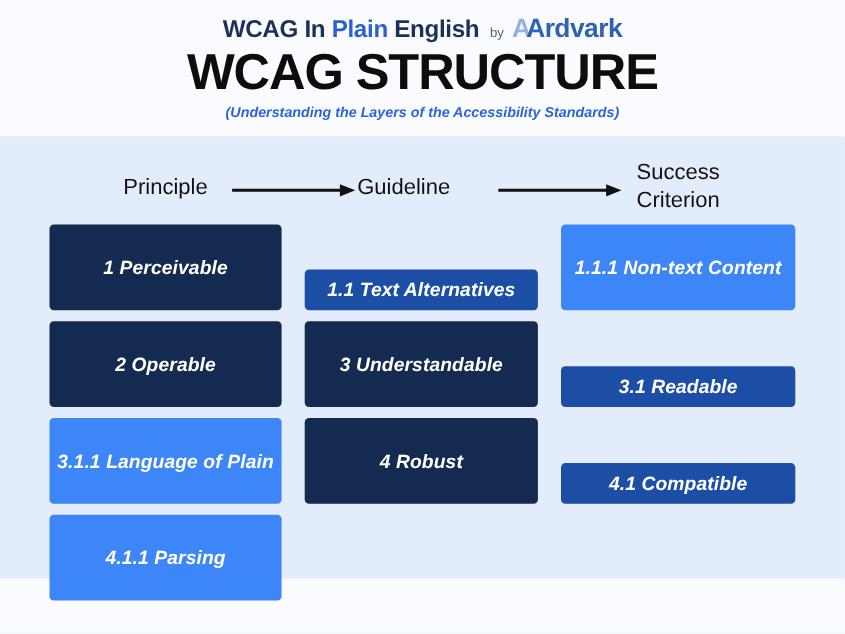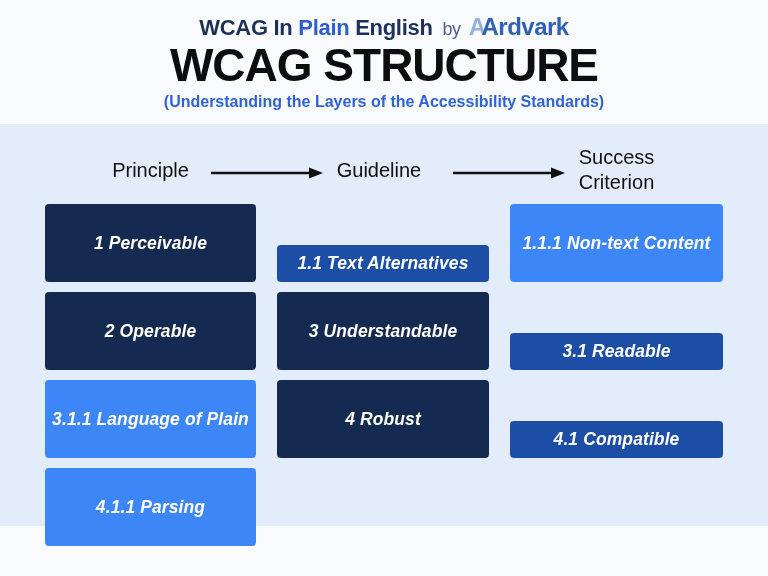--- a/index.html
+++ b/index.html
@@ -9,46 +9,46 @@
     background: var(--page-background, #fafbff);
     overflow: hidden;
   }
   .page { position: relative; width: 768px; height: 576px; }
 
   
   .top { position: absolute; top: 0; left: 0; width: 768px; height: 124px; background: var(--page-background); text-align: center; }
   .brand { padding-top: 13px; height: 27px; font-size: 22px; font-weight: 700; letter-spacing: -0.3px; }
   .b-navy { color: var(--brand-navy); }
   .b-blue { color: var(--brand-blue); }
-  .b-by { color: var(--brand-by); font-size: 18px; font-weight: 400; margin: 0 2px 0 4px; }
+  .b-by { color: var(--brand-by); font-size: 12px; font-weight: 400; margin: 0 2px 0 4px; }
   .logo { font-size: 24px; font-weight: 700; letter-spacing: -0.5px; }
   .logo-a { color: var(--logo-light); margin-right: -4px; }
   .logo-rest { color: var(--logo-dark); }
   h1.title {
     margin: 1px 0 0 0; font-size: 46px; line-height: 48px;
     font-weight: 800; letter-spacing: -1px; color: var(--title-text);
   }
   .subtitle {
-    margin: 3px 0 0 0; font-size: 16px; line-height: 20px;
-    font-weight: 700; color: var(--subtitle-text);
+    margin: 3px 0 0 0; font-size: 13px; line-height: 20px;
+    font-style: italic; font-weight: 700; color: var(--subtitle-text);
   }
 
   
   .panel { position: absolute; top: 124px; left: 0; width: 768px; height: 402px; background: var(--panel-background); }
 
   
   .flow-row { position: absolute; top: 16px; left: 45px; width: 678px; height: 60px; }
   .flow-label {
     position: absolute; top: 0; height: 100%;
     display: flex; align-items: center; justify-content: center;
     font-size: 20px; font-weight: 500; color: var(--flow-text);
     white-space: pre-line; line-height: 25px; text-align: left;
   }
   .flow-1 { left: 0; width: 211px; }
-  .flow-2 { left: 228px; width: 212px; }
+  .flow-2 { left: 216px; width: 212px; }
   .flow-3 { left: 465px; width: 213px; }
   .arrow { position: absolute; top: 26px; }
   .arrow-1 { left: 165px; }
   .arrow-2 { left: 407px; }
   .arrow line { stroke: var(--arrow); }
   .arrow path { fill: var(--arrow); }
 
   
   .grid {
     position: absolute; top: 80px; left: 45px;

